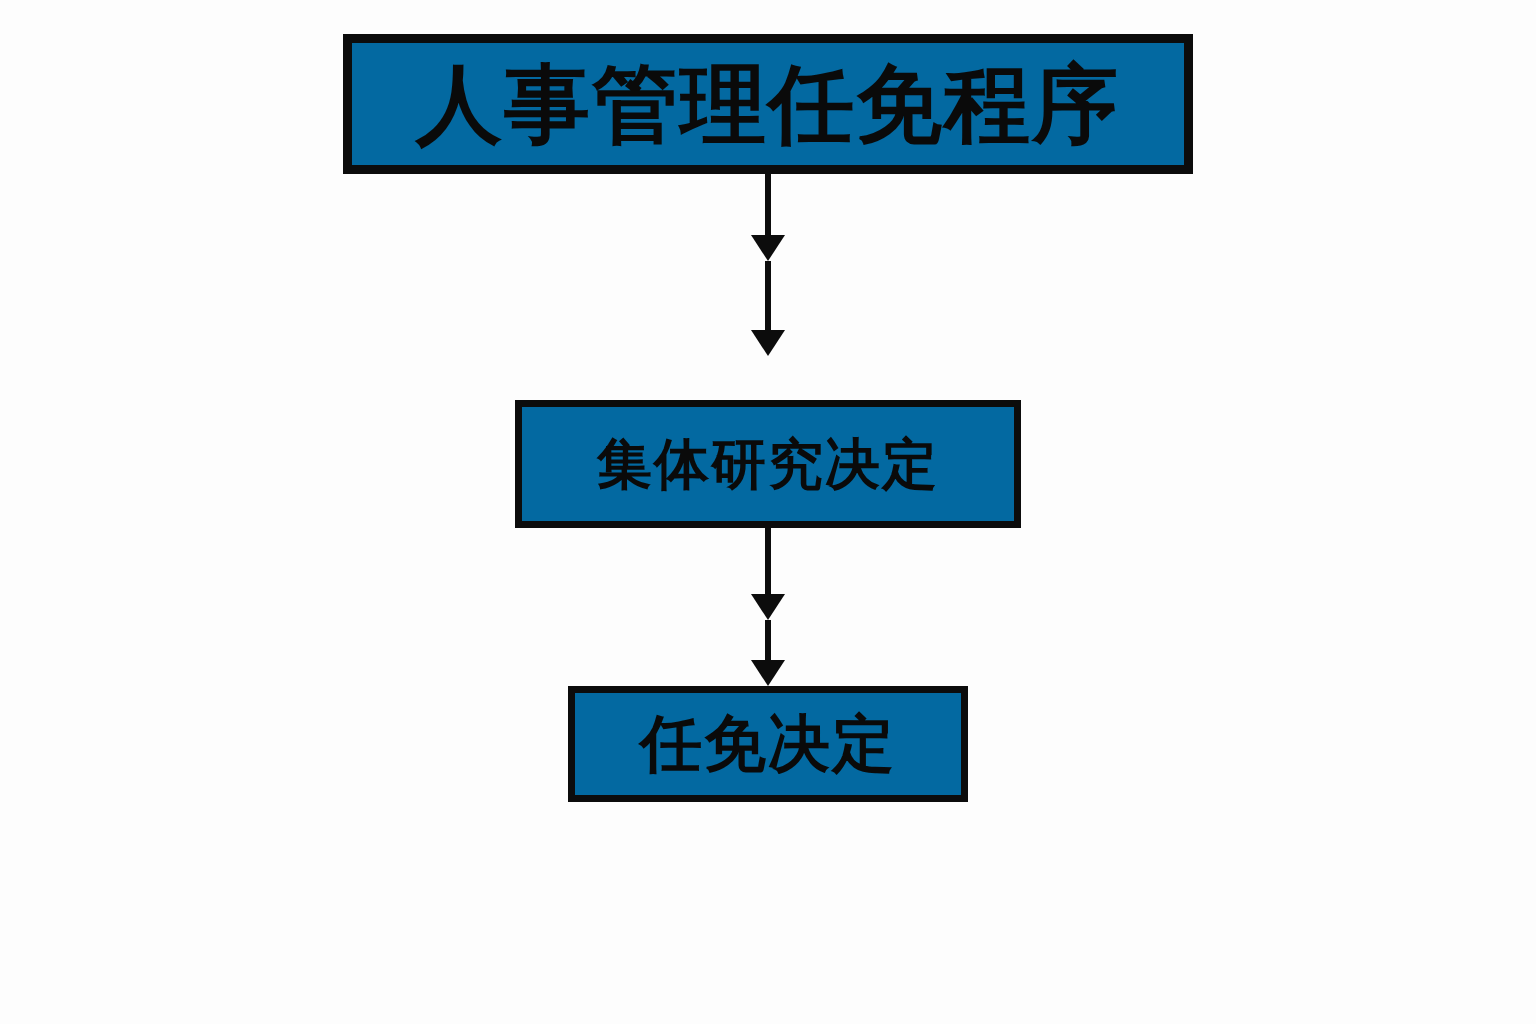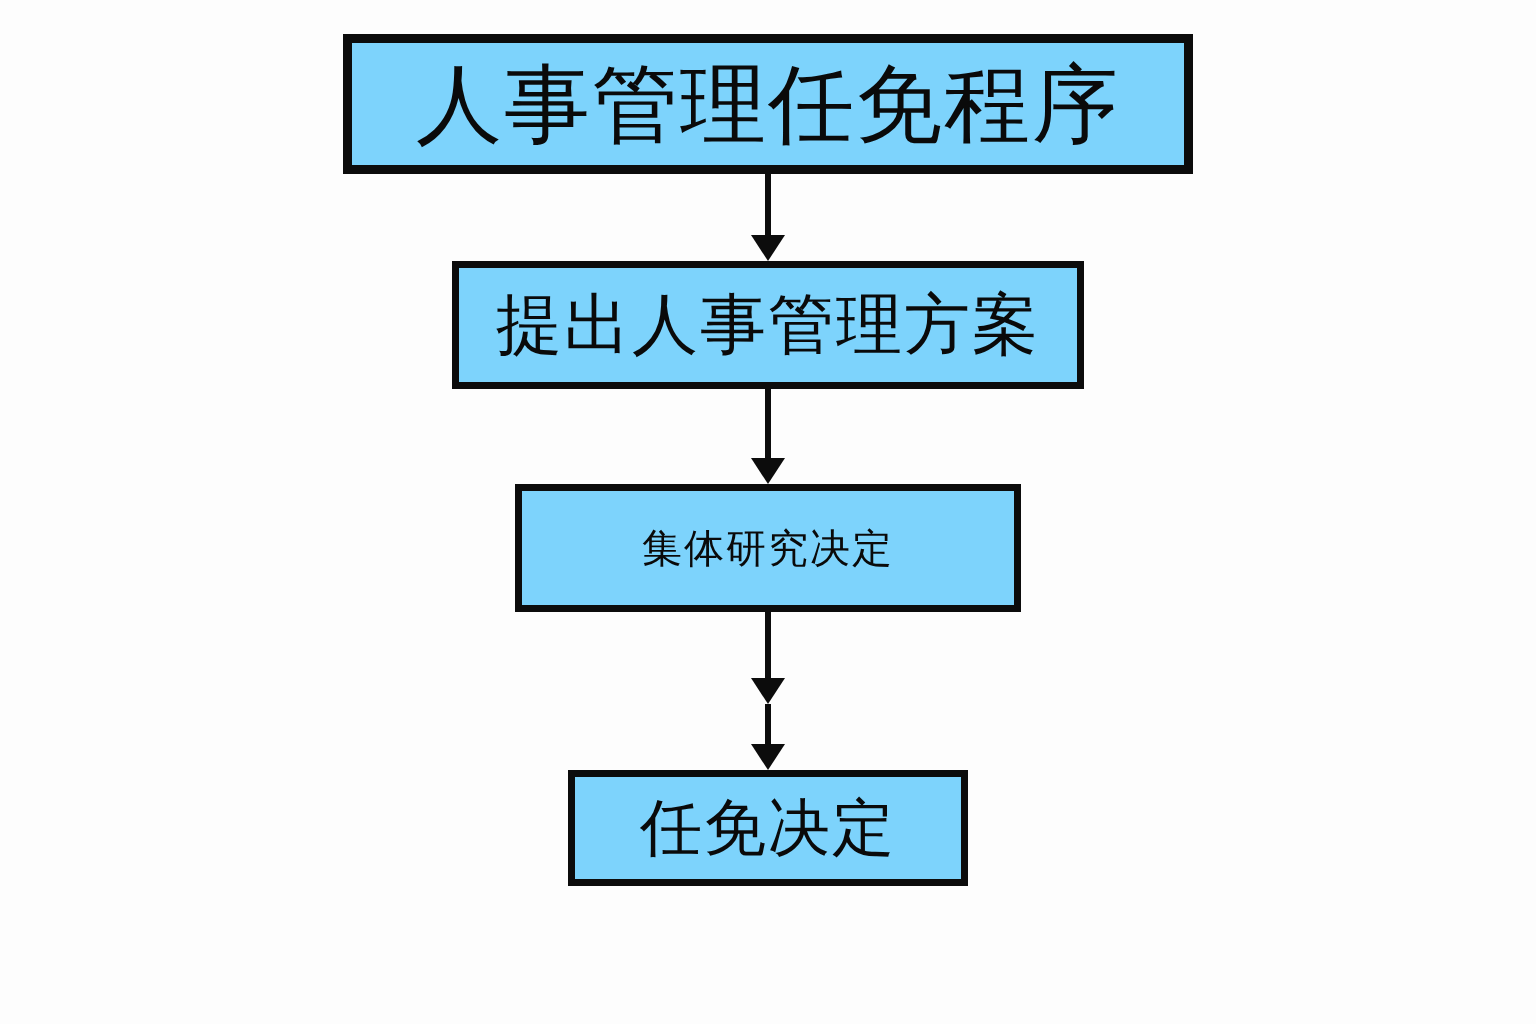--- a/index.html
+++ b/index.html
@@ -16,36 +16,36 @@
     flex-direction: column;
     align-items: center;
     padding-top: 34px;
     box-sizing: border-box;
     font-family: "DejaVu Sans", "Liberation Sans", sans-serif;
     overflow: hidden;
   }
   .node {
     box-sizing: border-box;
     border: 7px solid #0c0c0c;
-    background: #7dd3fc;
+    background: #0369a1;
     display: flex;
     align-items: center;
     justify-content: center;
     color: #0a0a0a;
-    font-weight: normal;
+    font-weight: bold;
     white-space: nowrap;
     flex-shrink: 0;
   }
   .node span {
     line-height: 1;
     letter-spacing: 2px;
   }
   .node-1 { width: 850px; height: 140px; font-size: 86px; border-width: 9px; }
   .node-2 { width: 632px; height: 128px; font-size: 66px; }
-  .node-3 { width: 506px; height: 128px; font-size: 40px; }
+  .node-3 { width: 506px; height: 128px; font-size: 55px; margin-top: 44px; }
   .node-4 { width: 316px; height: 120px; font-size: 64px; }
   .node-5 { width: 400px; height: 116px; font-size: 62px; }
 
   .arrow {
     display: flex;
     flex-direction: column;
     align-items: center;
     flex-shrink: 0;
   }
   .arrow-1 { height: 87px; }
@@ -72,23 +72,20 @@
 
   <div class="node node-1">
     <span>人事管理任免程序</span>
   </div>
 
   <div class="arrow arrow-1">
     <div class="shaft"></div>
     <div class="head"></div>
   </div>
 
-  <div class="node node-2">
-    <span>提出人事管理方案</span>
-  </div>
 
   <div class="arrow arrow-2">
     <div class="shaft"></div>
     <div class="head"></div>
   </div>
 
   <div class="node node-3">
     <span>集体研究决定</span>
   </div>
 

